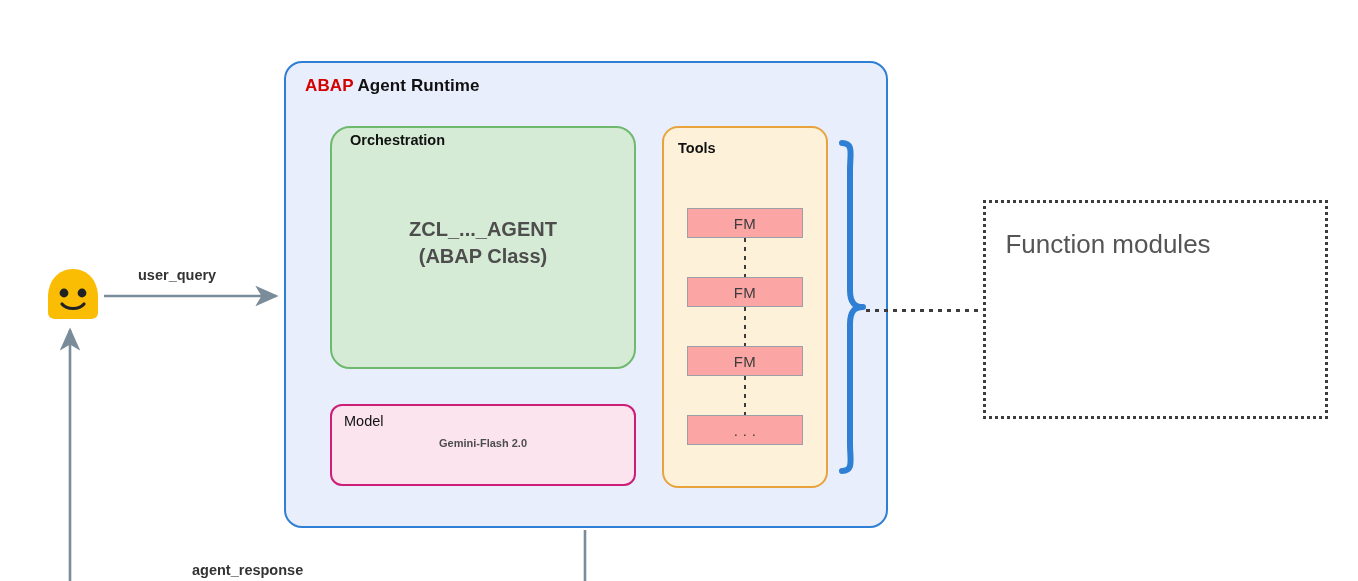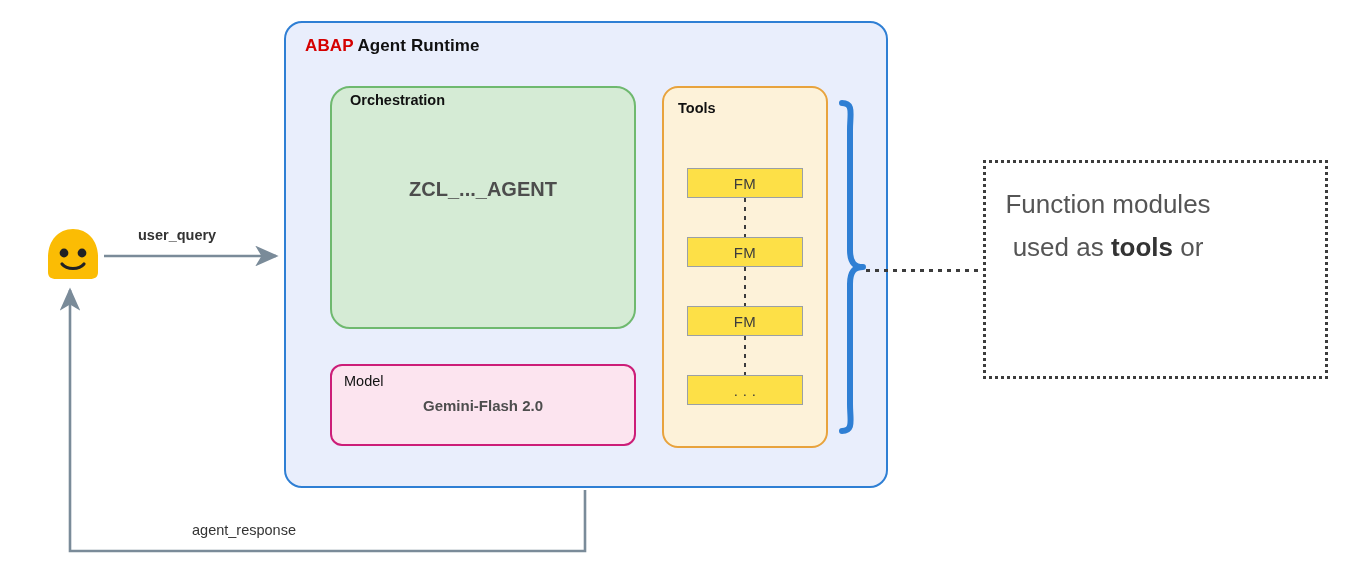--- a/index.html
+++ b/index.html
@@ -12,20 +12,21 @@
     height: 581px;
     position: relative;
     overflow: hidden;
     font-family: "Liberation Sans", sans-serif;
   }
   #stage {
     position: absolute;
     inset: 0;
     width: 1358px;
     height: 431px;
+    margin-top: 40px;
   }
   .abs { position: absolute; }
 
   
   #runtime-container {
     left: 284px;
     top: 21px;
     width: 604px;
     height: 467px;
     background: #e9eefc;
@@ -89,21 +90,21 @@
     top: 373px;
     font-size: 14.5px;
     font-weight: normal;
     color: #111111;
   }
   #model-value {
     left: 330px;
     top: 397px;
     width: 306px;
     text-align: center;
-    font-size: 15px;
+    font-size: 11px;
     font-weight: bold;
     color: #4d4d4d;
   }
 
   
   #tools-box {
     left: 662px;
     top: 86px;
     width: 166px;
     height: 362px;
@@ -121,21 +122,21 @@
   }
   #tools-list {
     left: 687px;
     top: 168px;
     width: 116px;
   }
   .fm-box {
     position: relative;
     width: 116px;
     height: 30px;
-    background: #fde047;
+    background: #fca5a5;
     border: 1.5px solid #9aa0a6;
     box-sizing: border-box;
     display: flex;
     align-items: center;
     justify-content: center;
     font-size: 15px;
     color: #3c3c3c;
     letter-spacing: 0.3px;
   }
   .fm-gap {
@@ -215,38 +216,39 @@
     font-size: 14.5px;
     font-weight: bold;
     color: #333333;
     white-space: nowrap;
     text-align: center;
   }
   #agent-response-label {
     left: 192px;
     top: 522px;
     font-size: 14.5px;
-    font-weight: normal;
+    font-weight: bold;
     color: #333333;
     white-space: nowrap;
   }
 </style>
 </head>
 <body>
 
 <div id="stage">
 
   <div class="abs" id="runtime-container"></div>
 
   <div class="abs" id="runtime-title"><span class="accent">ABAP</span><span> Agent Runtime</span></div>
 
   <div class="abs" id="orchestration-box"></div>
   <div class="abs" id="orchestration-label">Orchestration</div>
   <div class="abs" id="orchestration-body">
     <div>ZCL_..._AGENT</div>
+    <div>(ABAP Class)</div>
   </div>
 
   <div class="abs" id="model-box"></div>
   <div class="abs" id="model-label">Model</div>
   <div class="abs" id="model-value">Gemini-Flash 2.0</div>
 
   <div class="abs" id="tools-box"></div>
   <div class="abs" id="tools-label">Tools</div>
   <div class="abs" id="tools-list">
     <div class="fm-box">FM</div>
@@ -266,21 +268,20 @@
 
   <svg class="abs" id="tools-brace" viewBox="0 0 28 334">
     <path d="M4 3 C 16 3, 12 14, 12 30 L 12 150 C 12 162, 16 167, 25 167 C 16 167, 12 172, 12 184 L 12 304 C 12 320, 16 331, 4 331" fill="none" stroke="#2f7fd4" stroke-width="6" stroke-linecap="round" stroke-linejoin="round"></path>
   </svg>
 
   <div class="abs" id="callout-leader"></div>
 
   <div class="abs" id="callout-box"></div>
   <div class="abs" id="callout-text">
     <div><span>Function modules</span></div>
-    <div><span>used as </span><b>tools</b><span> or</span></div>
   </div>
 
   <svg class="abs" id="user-avatar" viewBox="0 0 56 52">
     <path d="M28 1 C 43 1, 53 13, 53 29 L 53 44 C 53 49, 50 51, 45 51 L 11 51 C 6 51, 3 49, 3 44 L 3 29 C 3 13, 13 1, 28 1 Z" fill="#fbbc04"></path>
     <circle cx="19" cy="25" r="4.4" fill="#202124"></circle>
     <circle cx="37" cy="25" r="4.4" fill="#202124"></circle>
     <path d="M17 36 C 22 42, 34 42, 39 36" fill="none" stroke="#202124" stroke-width="3.2" stroke-linecap="round"></path>
   </svg>
 
   <svg id="flow-arrows" class="abs" viewBox="0 0 1358 581">

